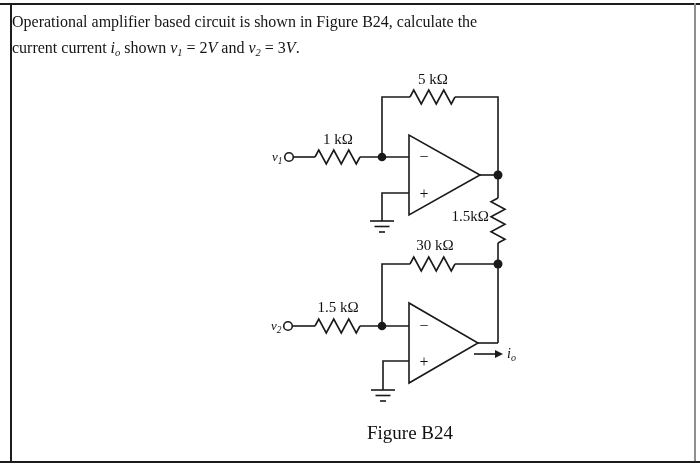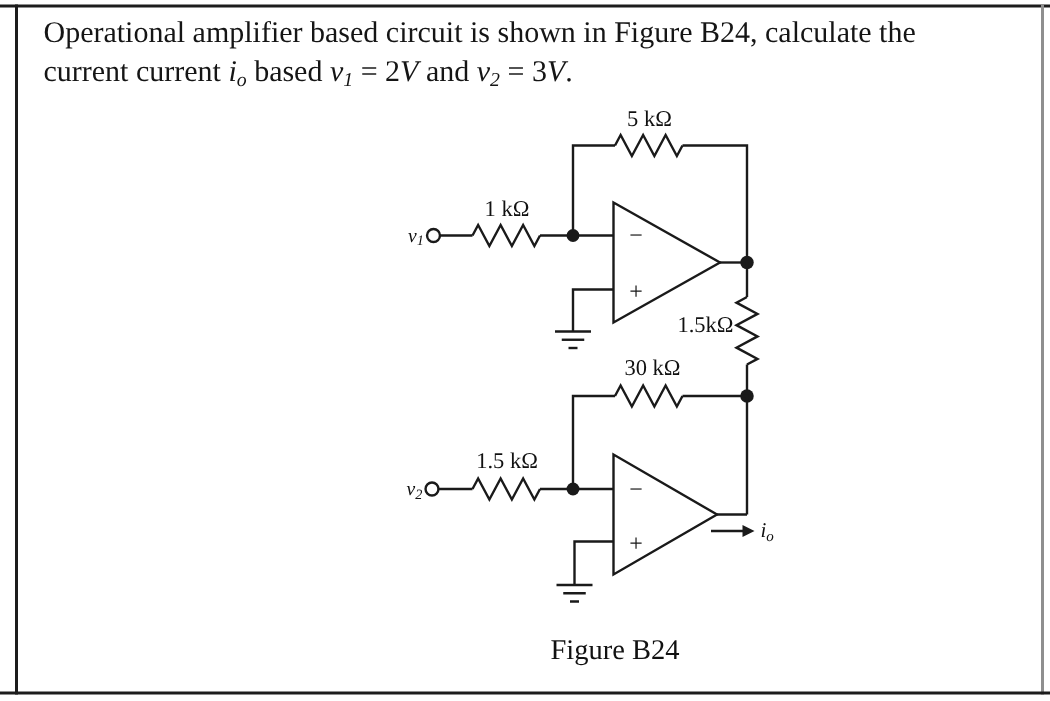--- a/index.html
+++ b/index.html
@@ -13,24 +13,24 @@
     overflow: hidden;
   }
   .border { position: absolute; background: #1c1c1c; }
   .border-top    { left: 0;   top: 3;  top: 3px;  width: 700px; height: 2px; }
   .border-bottom { left: 0;   top: 461px; width: 700px; height: 2px; }
   .border-left   { left: 10px; top: 3px; width: 2px; height: 460px; }
   .border-right  { left: 694px; top: 3px; width: 2px; height: 460px; background: #8f8f8f; }
 
   .problem {
     position: absolute;
-    left: 29px;
+    left: 12px;
     top: 9px;
     width: 650px;
-    font-size: 20px;
+    font-size: 16px;
     line-height: 26px;
     color: #151515;
   }
   .problem .it { font-style: italic; }
   .problem sub {
     font-size: 0.66em;
     font-style: italic;
     vertical-align: baseline;
     position: relative;
     top: 0.25em;
@@ -60,21 +60,21 @@
 
 <div class="page">
 
   <div class="border border-top"></div>
   <div class="border border-left"></div>
   <div class="border border-right"></div>
   <div class="border border-bottom"></div>
 
   <div class="problem">
     <div><span>Operational amplifier based circuit is shown in Figure B24, calculate the</span></div>
-    <div><span>current current </span><span class="it">i</span><sub>o</sub><span> based </span><span class="it">v</span><sub>1</sub><span> = 2</span><span class="it">V</span><span> and </span><span class="it">v</span><sub>2</sub><span> = 3</span><span class="it">V</span><span>.</span></div>
+    <div><span>current current </span><span class="it">i</span><sub>o</sub><span> shown </span><span class="it">v</span><sub>1</sub><span> = 2</span><span class="it">V</span><span> and </span><span class="it">v</span><sub>2</sub><span> = 3</span><span class="it">V</span><span>.</span></div>
   </div>
 
   <svg class="schematic" width="700" height="467" viewBox="0 0 700 467">
 
     <path class="wire" d="M382 157 L382 97 L410 97"></path>
     <polyline class="res" points="410,97 413.75,90 421.25,104 428.75,90 436.25,104 443.75,90 451.25,104 455,97"></polyline>
     <path class="wire" d="M455 97 L498 97 L498 175"></path>
 
     <circle class="term" cx="289" cy="157" r="4.3"></circle>
     <path class="wire" d="M293.3 157 L315 157"></path>

